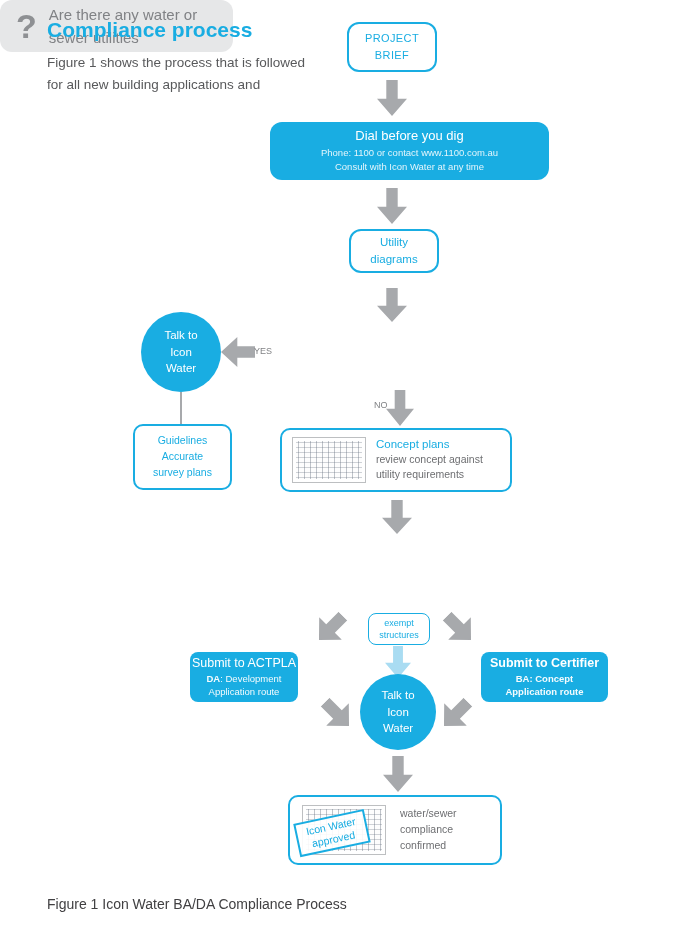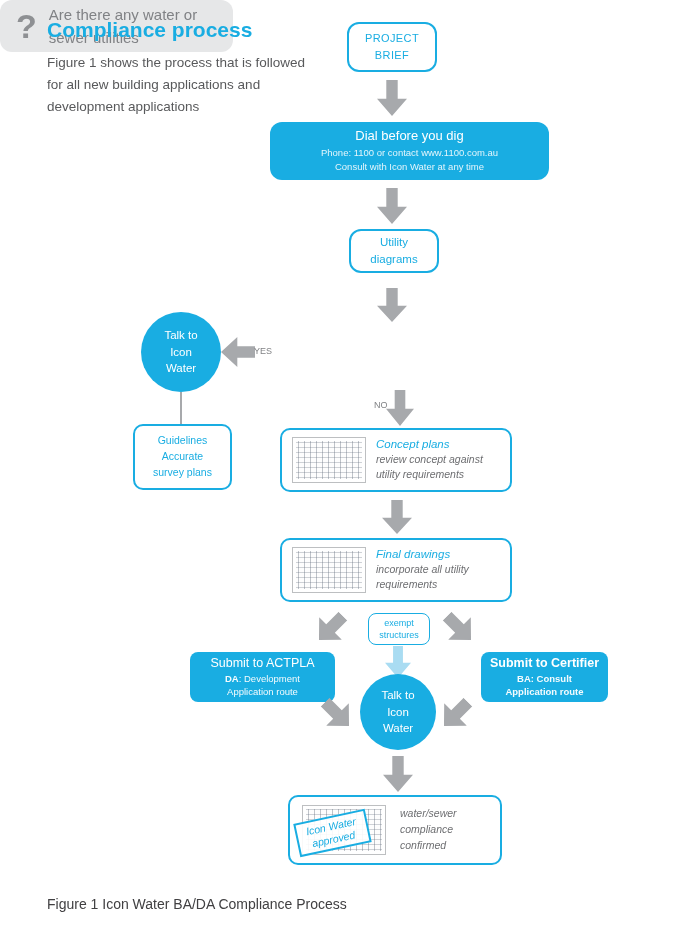--- a/index.html
+++ b/index.html
@@ -35,34 +35,34 @@
   .decision-text{font-size:15px;color:#808285;line-height:1.55;}
   .yn{position:absolute;font-size:9px;color:#808285;}
 
   .circle{position:absolute;border-radius:50%;background:var(--accent);color:#fff;display:flex;flex-direction:column;align-items:center;justify-content:center;font-size:11.5px;line-height:1.45;text-align:center;}
   .circle1{left:141px;top:312px;width:80px;height:80px;}
   .circle2{left:360px;top:674px;width:76px;height:76px;z-index:3;}
 
   .vline{position:absolute;left:180px;top:392px;width:2px;height:32px;background:var(--arrow);}
   .guidelines{left:133px;top:424px;width:99px;height:66px;border-radius:10px;font-size:10.5px;line-height:1.5;justify-content:space-around;padding:7px 4px;}
 
-  .docbox{border-radius:10px;flex-direction:row;justify-content:flex-start;text-align:left;padding-left:10px;gap:10px;font-style:italic;}
+  .docbox{border-radius:10px;flex-direction:row;justify-content:flex-start;text-align:left;padding-left:10px;gap:10px;}
   .concept{left:280px;top:428px;width:232px;height:64px;}
   .final{left:280px;top:538px;width:232px;height:64px;}
   .doc-title{font-size:11.5px;color:var(--accent);margin-bottom:2px;}
   .doc-desc{font-size:10.5px;color:var(--desc-text);line-height:1.4;}
   .thumb{width:74px;height:46px;border:1px solid #bdbfc1;background-color:#fdfdfd;
     background-image:
       repeating-linear-gradient(90deg, rgba(100,110,125,0) 0 5px, rgba(100,110,125,.40) 5px 6px),
       repeating-linear-gradient(0deg, rgba(100,110,125,0) 0 4px, rgba(100,110,125,.30) 4px 5px);
     box-shadow:inset 0 0 0 3px #fff;}
 
   .exempt{left:368px;top:613px;width:62px;height:32px;border:1.5px solid var(--accent);border-radius:8px;font-size:9px;line-height:1.35;z-index:2;background:#fff;color:var(--accent);}
 
-  .submit{width:145px;height:50px;border-radius:8px;}
+  .submit{width:108px;height:50px;border-radius:8px;}
   .actpla{left:190px;top:652px;}
   .certifier{left:481px;top:652px;width:127px;font-weight:bold;}
   .submit .t{font-size:12.5px;margin-bottom:2px;}
   .submit .s{font-size:9.5px;line-height:1.4;color:rgba(255,255,255,.95);}
 
   .approved{left:288px;top:795px;width:214px;height:70px;border-radius:10px;flex-direction:row;justify-content:flex-start;text-align:left;padding-left:12px;gap:14px;}
   .thumb-wrap{position:relative;width:84px;height:50px;flex:0 0 auto;}
   .thumb-wrap .thumb{width:84px;height:50px;}
   .stamp{position:absolute;left:-6px;top:11px;transform:rotate(-12deg);border:2px solid var(--accent);background:rgba(255,255,255,.9);color:var(--accent);font-size:10.5px;line-height:1.25;padding:2px 9px;text-align:center;}
   .stamp span{display:block;}
@@ -76,21 +76,20 @@
 </head>
 <body>
 
 <div class="canvas">
 
   <h1 class="page-title">Compliance process</h1>
 
   <div class="intro">
     <span>Figure 1 shows the process that is followed</span>
     <span>for all new building applications and</span>
-    <span>development applications</span>
   </div>
 
   <div class="box outline project-brief">
     <span class="ln">PROJECT</span>
     <span class="ln">BRIEF</span>
   </div>
 
   <div class="arr" style="left:377px;top:80px;width:30px;height:36px;"></div>
 
   <div class="box fill dial">
@@ -143,49 +142,39 @@
       <div class="doc-title">Concept plans</div>
       <div class="doc-desc">
         <span class="ln">review concept against</span>
         <span class="ln">utility requirements</span>
       </div>
     </div>
   </div>
 
   <div class="arr" style="left:382px;top:500px;width:30px;height:34px;"></div>
 
-  <div class="box outline docbox final">
-    <div class="thumb"></div>
-    <div>
-      <div class="doc-title">Final drawings</div>
-      <div class="doc-desc">
-        <span class="ln">incorporate all utility</span>
-        <span class="ln">requirements</span>
-      </div>
-    </div>
-  </div>
 
   <div class="arr" style="left:315px;top:611px;width:32px;height:34px;transform:rotate(45deg);"></div>
   <div class="arr" style="left:443px;top:611px;width:32px;height:34px;transform:rotate(-45deg);"></div>
 
   <div class="box exempt">
     <span class="ln">exempt</span>
     <span class="ln">structures</span>
   </div>
   <div class="arr light" style="left:385px;top:646px;width:26px;height:32px;"></div>
 
   <div class="box fill submit actpla">
     <span class="t">Submit to ACTPLA</span>
     <span class="s"><b>DA</b><span>: Development</span></span>
     <span class="s">Application route</span>
   </div>
 
   <div class="box fill submit certifier">
     <span class="t">Submit to Certifier</span>
-    <span class="s"><b>BA</b><span>: Consult</span></span>
+    <span class="s"><b>BA</b><span>: Concept</span></span>
     <span class="s">Application route</span>
   </div>
 
   <div class="arr" style="left:321px;top:697px;width:32px;height:34px;transform:rotate(-45deg);"></div>
   <div class="arr" style="left:440px;top:697px;width:32px;height:34px;transform:rotate(45deg);"></div>
 
   <div class="circle circle2">
     <span class="ln">Talk to</span>
     <span class="ln">Icon</span>
     <span class="ln">Water</span>

